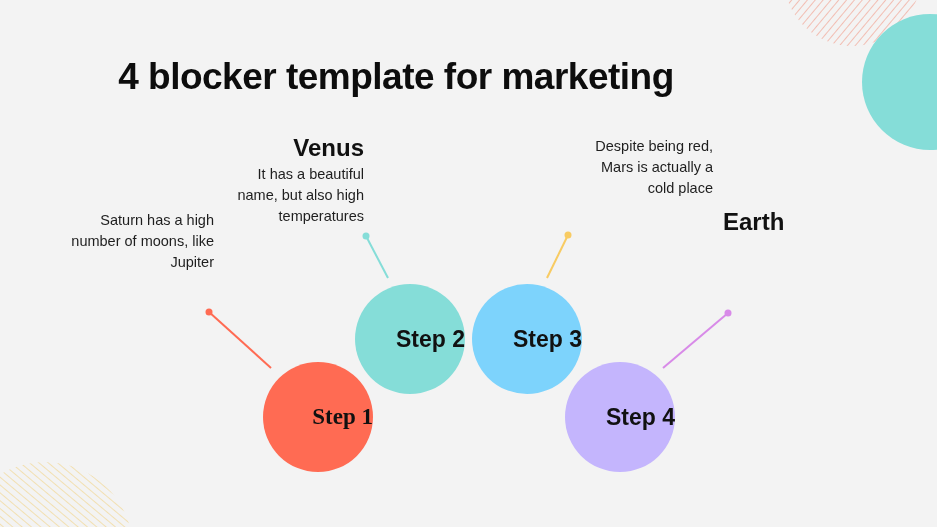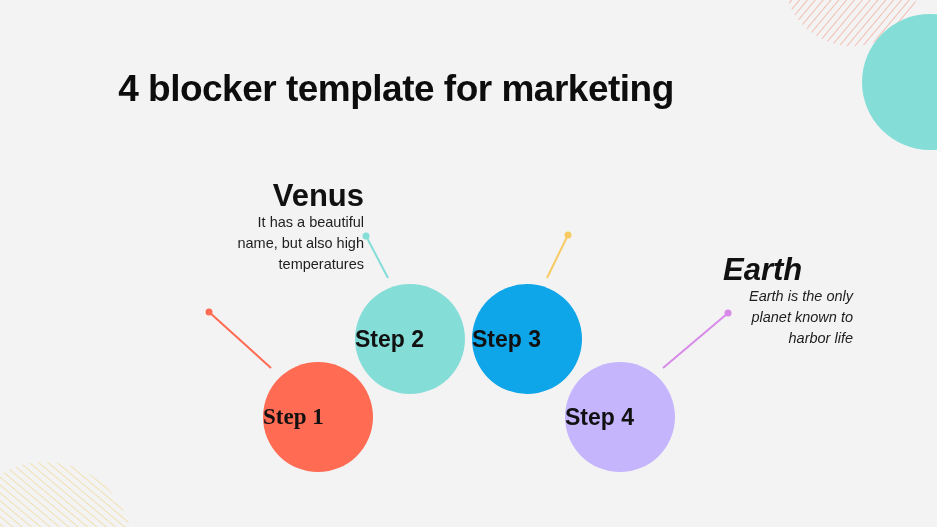--- a/index.html
+++ b/index.html
@@ -1,22 +1,22 @@
 <!DOCTYPE html>
 <html><head>
 <meta charset="utf-8">
 <style>
   html, body { margin:0; padding:0; }
   body { width:937px; height:527px; overflow:hidden; background:#f3f3f3; position:relative; font-family:"Liberation Sans", sans-serif; color:#111; }
   .abs { position:absolute; }
-  #title { left:0; width:792px; top:56px; text-align:center; font-size:37px; font-weight:bold; letter-spacing:-0.5px; color:#0d0d0d;margin-top:12px; }
-  .hdr { font-size:31px; font-weight:bold; color:#111; line-height:28px;margin-top:48px; }
+  #title { left:0; width:792px; top:56px; text-align:center; font-size:37px; font-weight:bold; letter-spacing:-0.5px; color:#0d0d0d; }
+  .hdr { font-size:24px; font-weight:bold; color:#111; line-height:28px; }
   .desc { font-size:14.5px; line-height:21px; color:#1e1e1e; margin-top:2px;text-align:right; }
   .right { text-align:right; }
-  .circle { border-radius:50%; display:flex; align-items:center; justify-content:flex-start; font-size:23px; font-weight:bold; color:#111; }
+  .circle { border-radius:50%; display:flex; align-items:center; justify-content:flex-end; font-size:23px; font-weight:bold; color:#111; }
   svg.overlay { position:absolute; left:0; top:0; }
 </style>
 </head>
 <body>
 
 <svg class="overlay" width="937" height="527">
   <defs>
     <pattern id="stripesTop" patternUnits="userSpaceOnUse" width="6" height="6" patternTransform="rotate(40)">
       <line x1="0" y1="0" x2="0" y2="6" stroke="#f1a08f" stroke-width="1.3"></line>
     </pattern>
@@ -37,39 +37,40 @@
   <circle cx="366" cy="236" r="3.5" fill="#85ddd8"></circle>
   <line x1="568" y1="235" x2="547" y2="278" stroke="#f8cb62" stroke-width="2"></line>
   <circle cx="568" cy="235" r="3.5" fill="#f8cb62"></circle>
   <line x1="728" y1="313" x2="663" y2="368" stroke="#d88ae8" stroke-width="2"></line>
   <circle cx="728" cy="313" r="3.5" fill="#d88ae8"></circle>
 </svg>
 
 <div id="title" class="abs">4 blocker template for marketing</div>
 
 <div class="abs right" style="left:60px; width:154px; top:208px;">
+  <div class="desc">Saturn has a high number of moons, like Jupiter</div>
 </div>
 
 <div class="abs right" style="left:220px; width:144px; top:134px;">
   <div class="hdr">Venus</div>
   <div class="desc">It has a beautiful name, but also high temperatures</div>
 </div>
 
 <div class="abs" style="left:573px; width:140px; top:134px;">
+  <div class="desc">Despite being red, Mars is actually a cold place</div>
 </div>
 
-<div class="abs" style="left:723px; width:130px; top:208px;font-style:italic;">
+<div class="abs" style="left:723px; width:130px; top:208px;">
   <div class="hdr">Earth</div>
-  <div class="desc">Earth is the only planet known to harbor life</div>
 </div>
 
 <div class="abs circle" style="left:263px; top:362px; width:110px; height:110px; background:#ff6b53;font-family:Liberation Serif, serif;">
   <span>Step 1</span>
 </div>
 <div class="abs circle" style="left:355px; top:284px; width:110px; height:110px; background:#85ddd8;">
   <span>Step 2</span>
 </div>
-<div class="abs circle" style="left:472px; top:284px; width:110px; height:110px; background:#0ea5e9;">
+<div class="abs circle" style="left:472px; top:284px; width:110px; height:110px; background:#7dd3fc;">
   <span>Step 3</span>
 </div>
 <div class="abs circle" style="left:565px; top:362px; width:110px; height:110px; background:#c4b5fd;">
   <span>Step 4</span>
 </div>
 
 </body></html>

